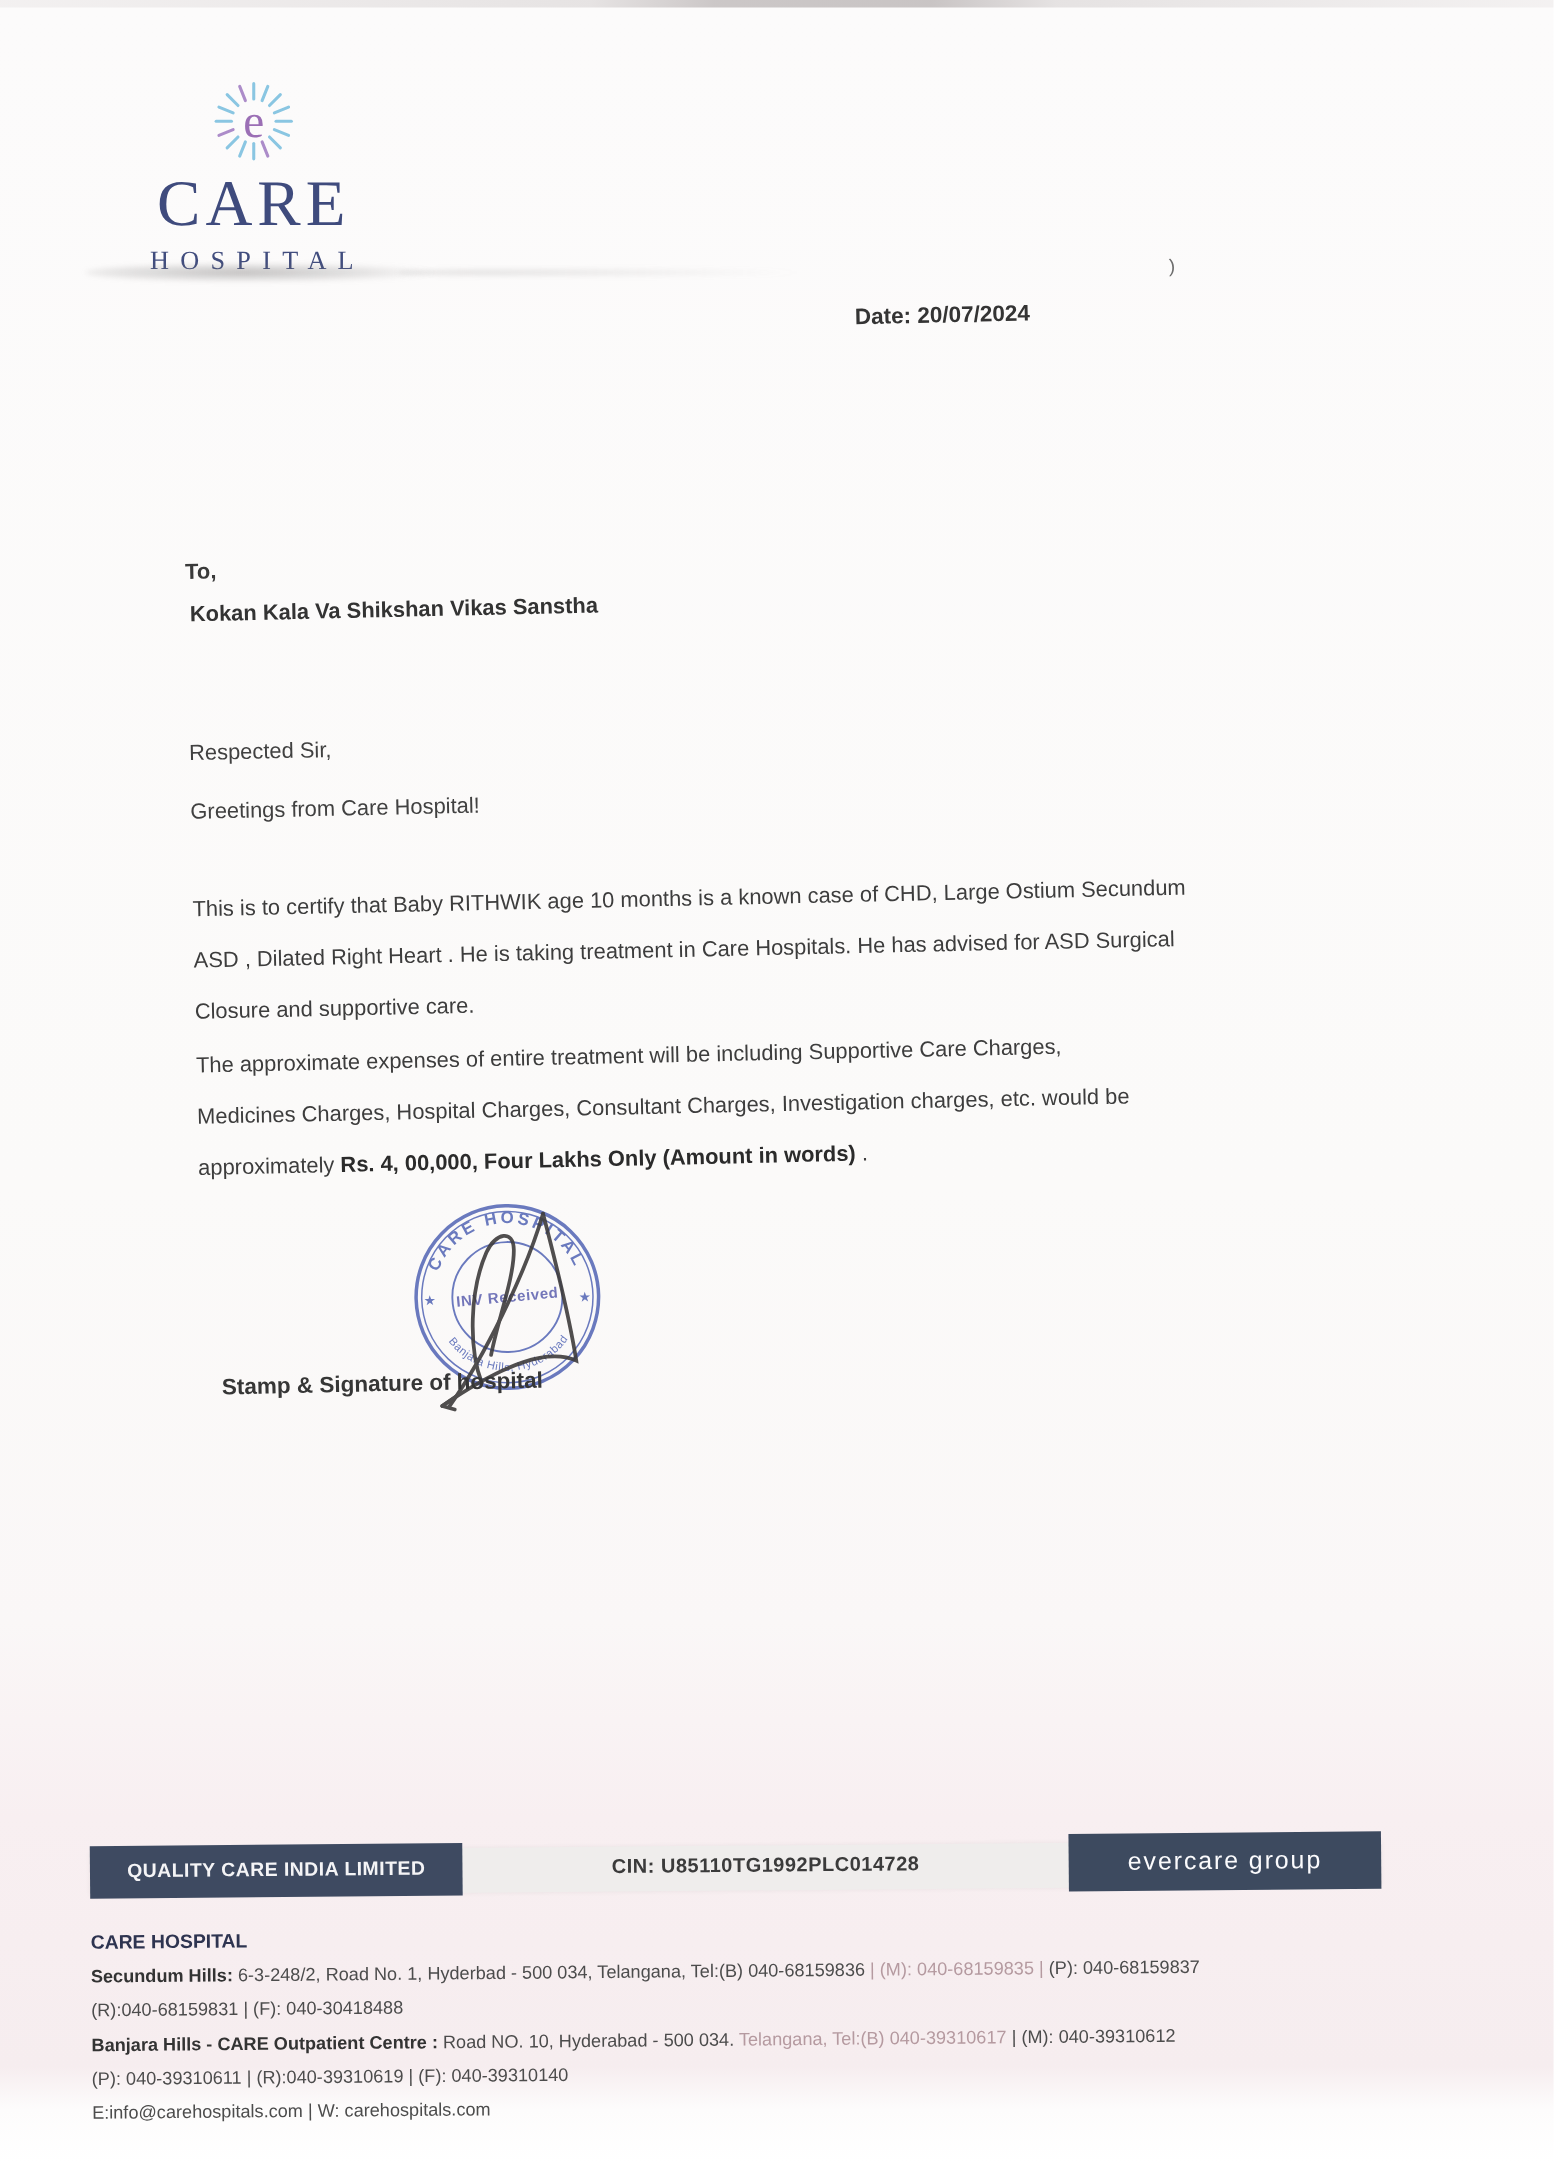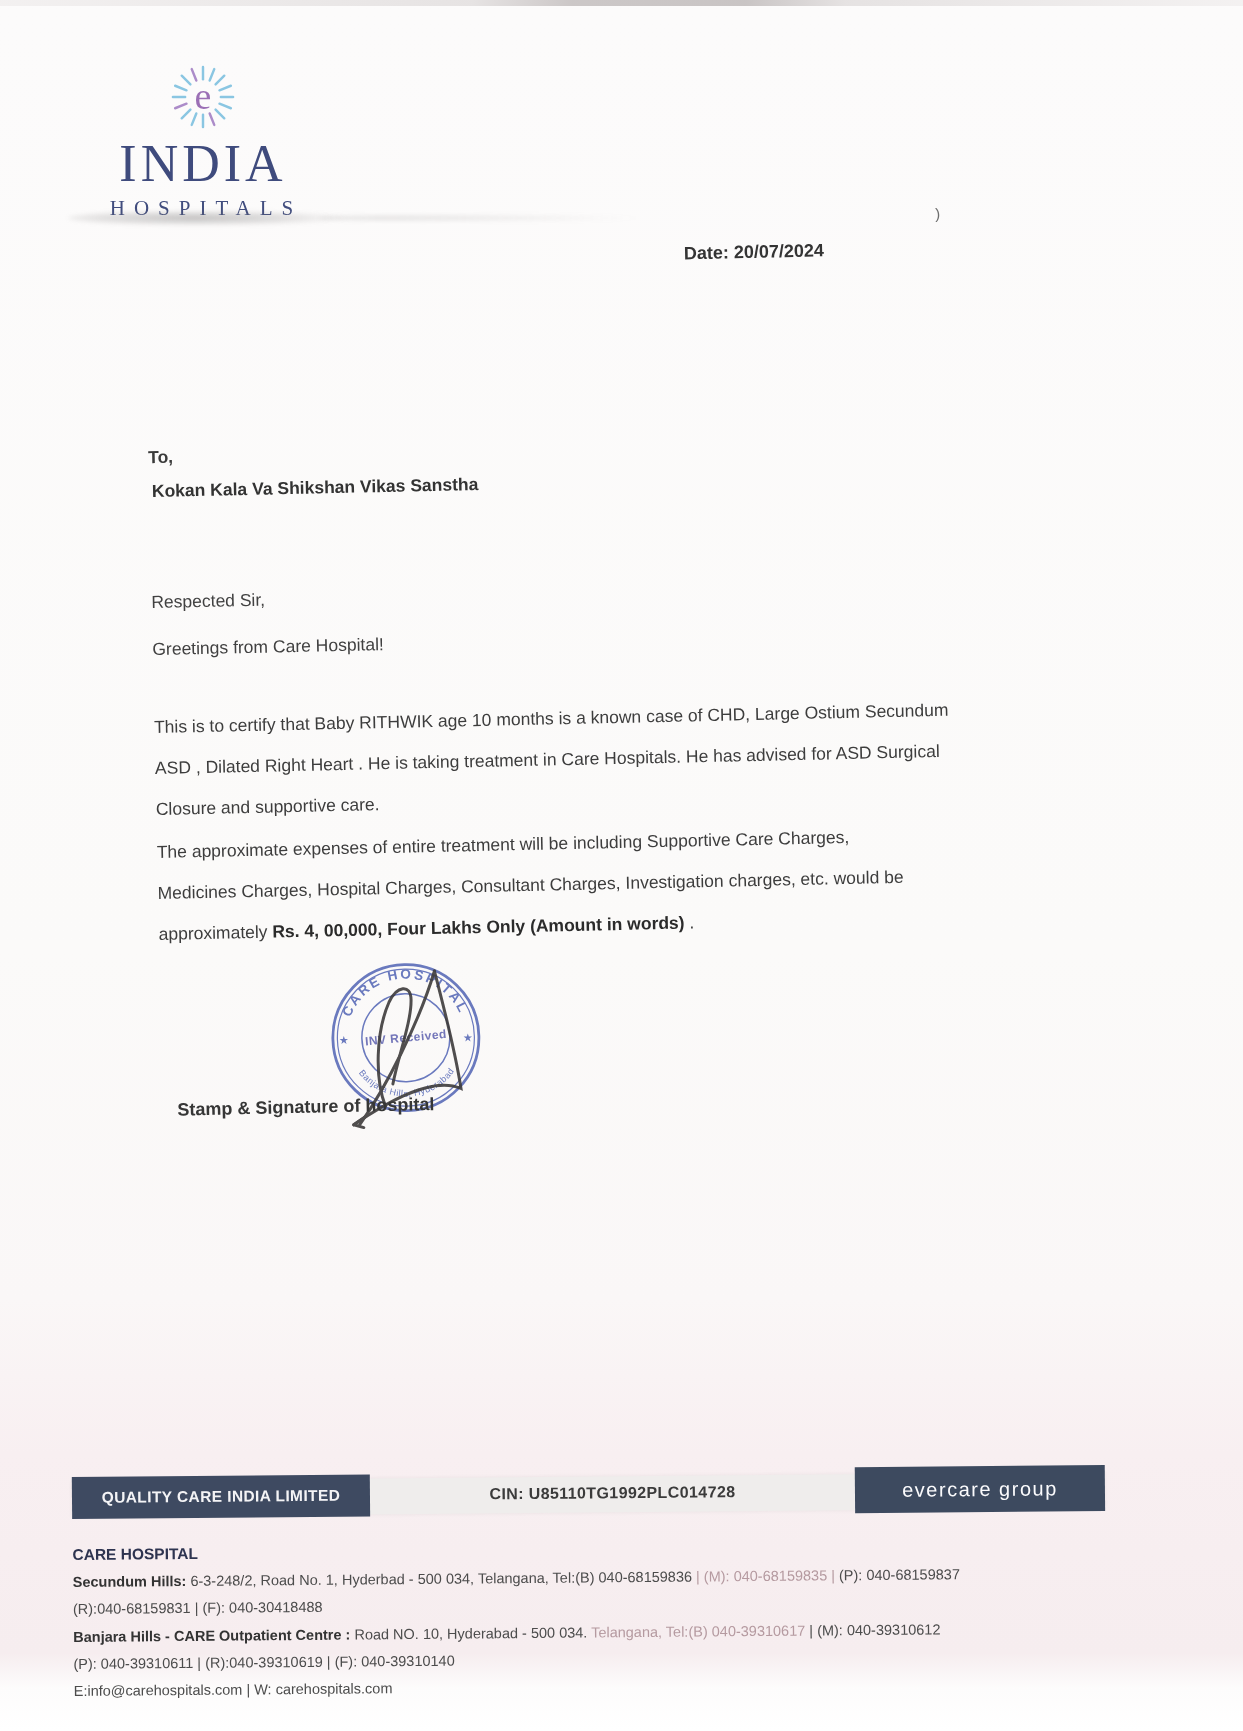--- a/index.html
+++ b/index.html
@@ -101,22 +101,22 @@
         <line x1="20.2" y1="41" x2="10" y2="45.1" stroke="#ac8cc9"></line>
         <line x1="23.7" y1="46.3" x2="15.9" y2="54.1"></line>
         <line x1="29" y1="49.8" x2="24.9" y2="60"></line>
         <line x1="35" y1="51" x2="35" y2="62"></line>
         <line x1="41" y1="49.8" x2="45.1" y2="60" stroke="#ac8cc9"></line>
         <line x1="46.3" y1="46.3" x2="54.1" y2="54.1"></line>
         <line x1="49.8" y1="41" x2="60" y2="45.1"></line>
       </g>
       <text x="35" y="46" text-anchor="middle" font-family="Liberation Serif,serif" font-size="34" fill="#9b6fb5">e</text>
     </svg>
-    <div class="logo-brand">INDIA</div>
-    <div class="logo-sub">HOSPITALS</div>
+    <div class="logo-brand">CARE</div>
+    <div class="logo-sub">HOSPITAL</div>
     <div class="logo-shadow"></div>
     <div class="logo-shadow-tail"></div>
   </div>
 
   <div class="tilt">
 
     <div class="abs date-line">Date: 20/07/2024</div>
     <div class="abs corner-mark">)</div>
 
     <div class="abs to-label">To,</div>

